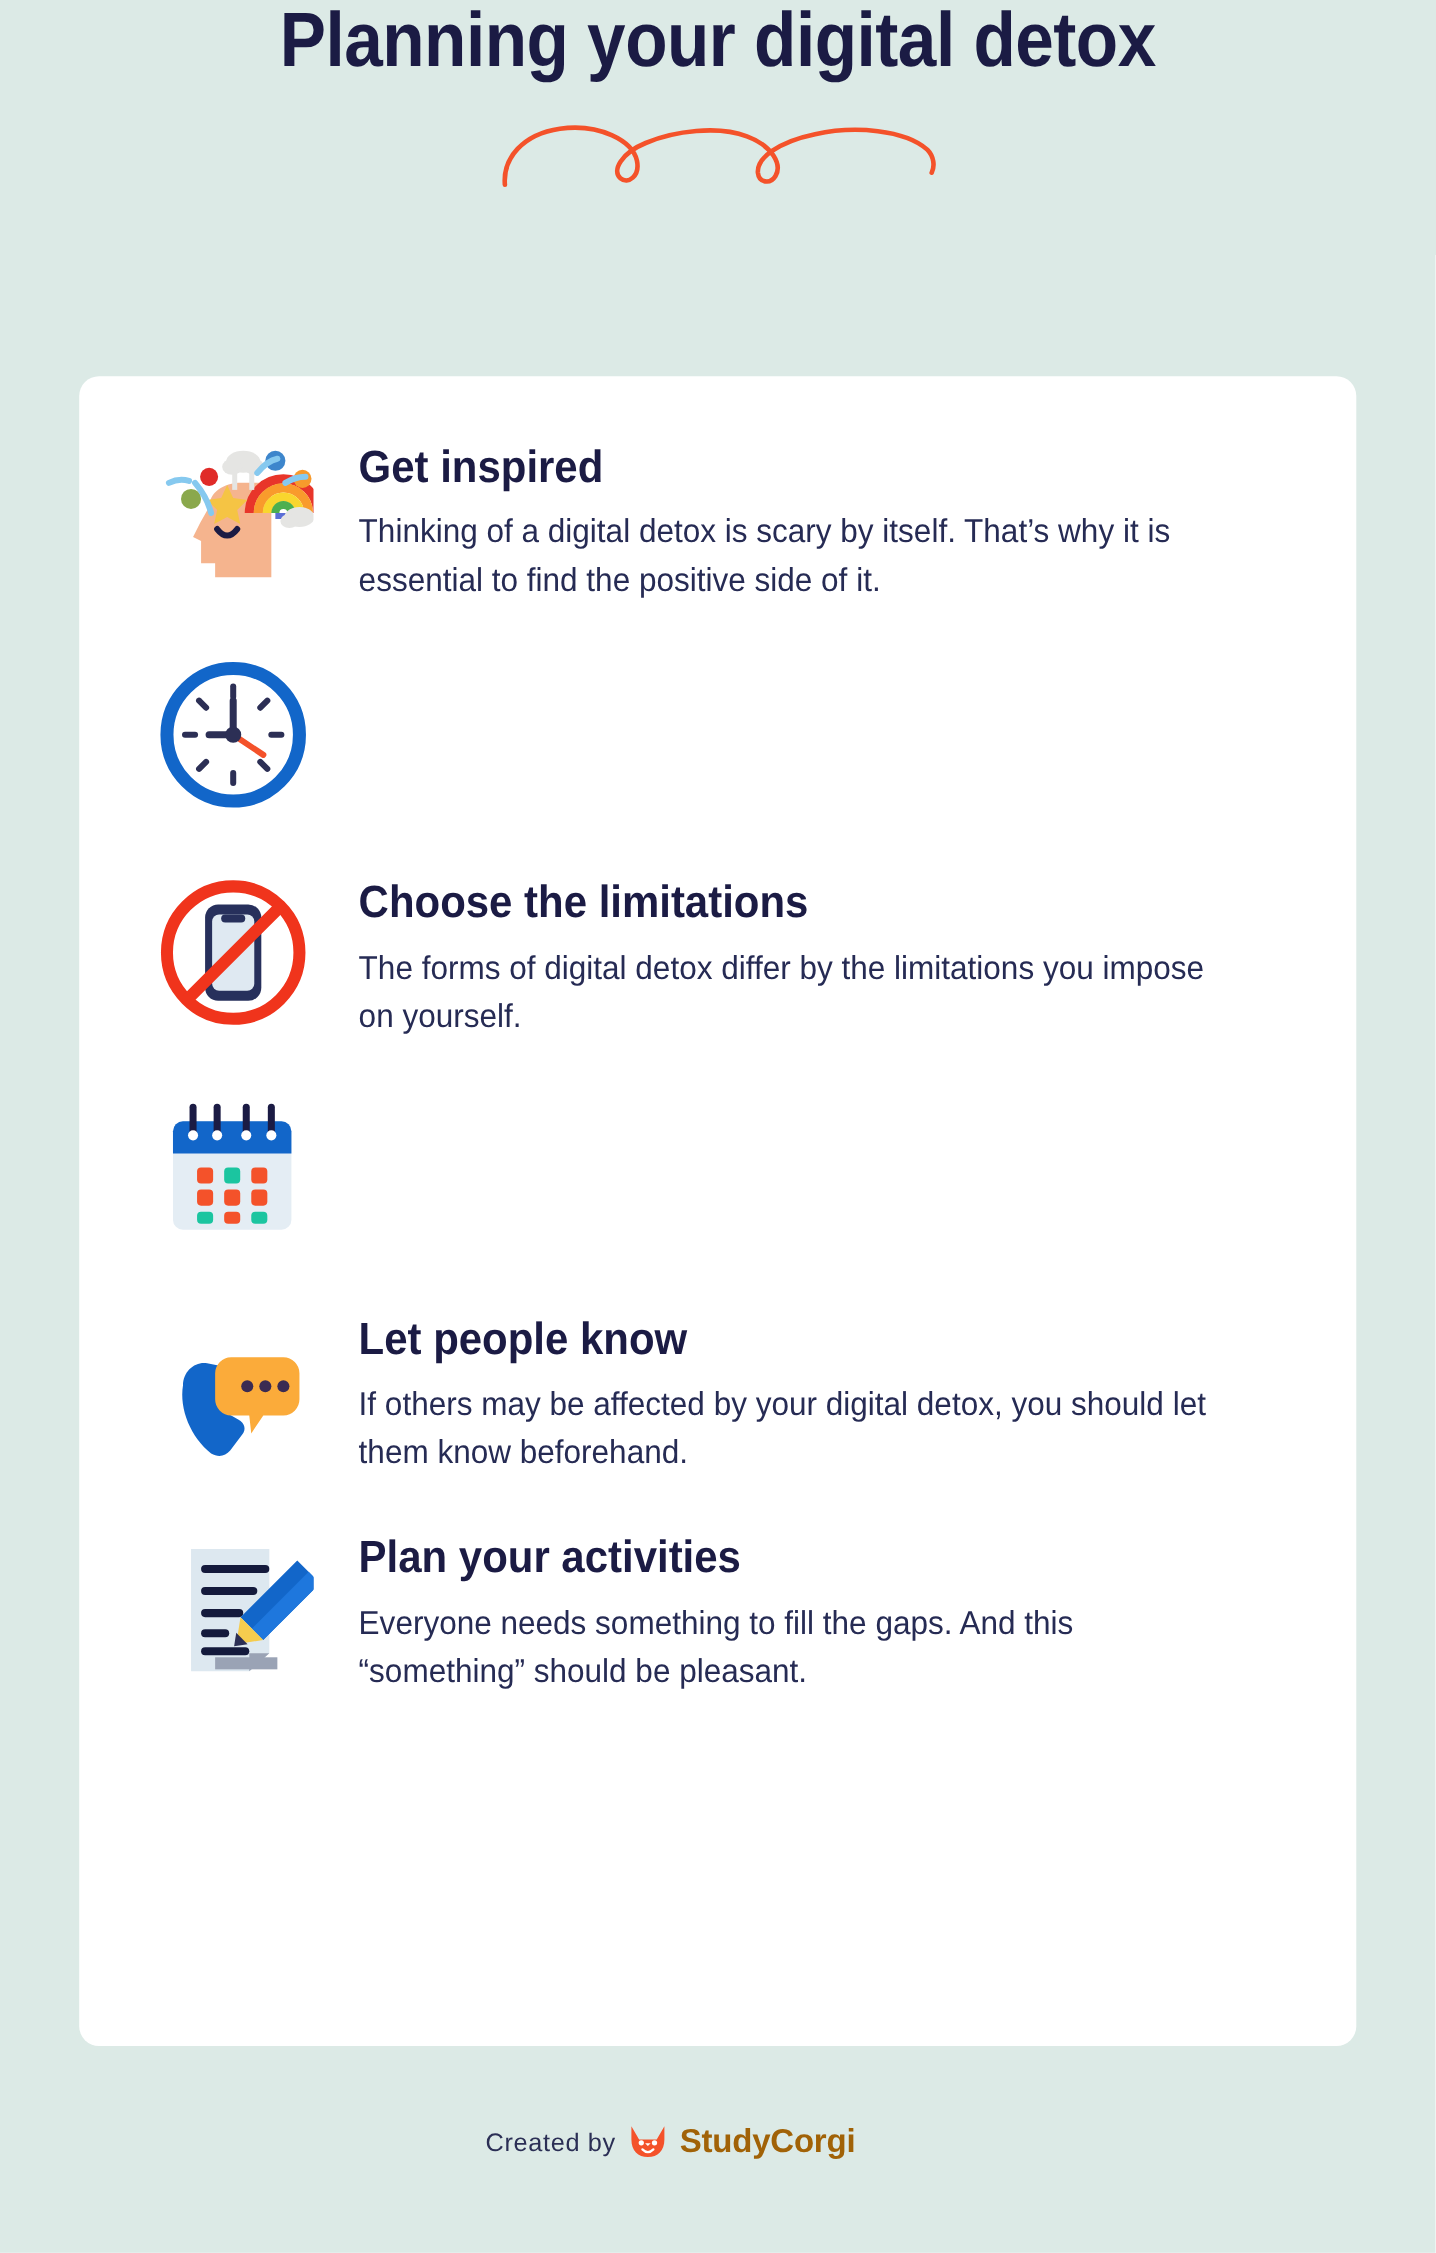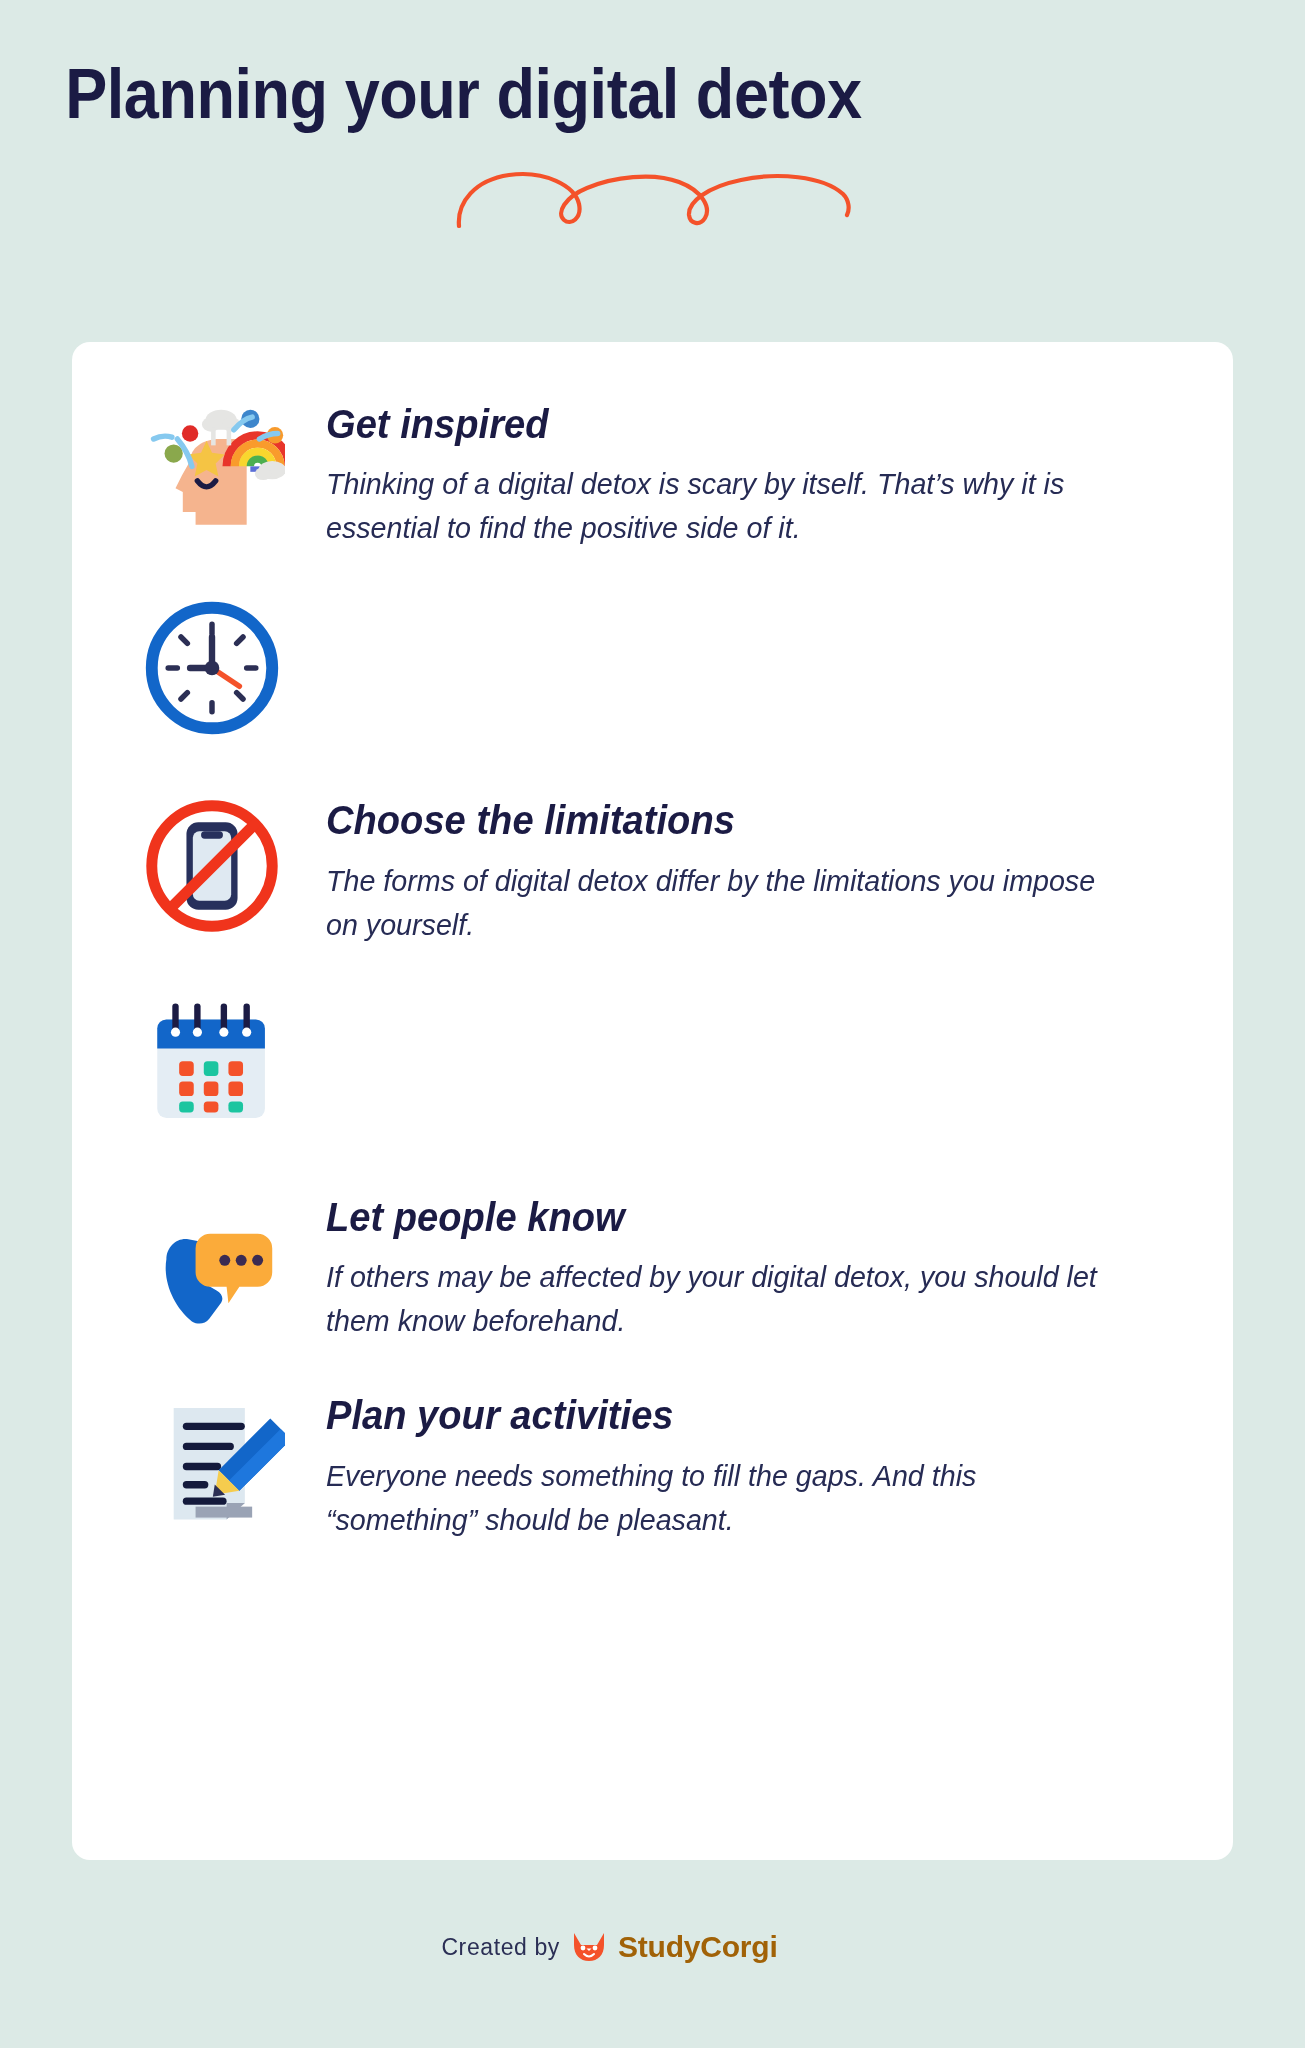--- a/index.html
+++ b/index.html
@@ -16,22 +16,21 @@
 
   .page {
     position: relative;
     width: 1305px;
     height: 2048px;
     box-sizing: border-box;
   }
 
   
   .header {
-    padding-top: 58px;
-    text-align: left;
+    text-align: center;
   }
   .page-title {
     font-family: "Liberation Sans", sans-serif;
     font-size: 70px;
     line-height: 1.05;
     font-weight: bold;
     color: #1b1b44;
     letter-spacing: -0.5px;
     transform: scaleX(0.90);
     transform-origin: center center;
@@ -55,21 +54,20 @@
     background: #ffffff;
     border-radius: 18px;
     box-sizing: border-box;
     padding: 48px 60px 40px 60px;
   }
 
   .item-list {
     display: flex;
     flex-direction: column;
     gap: 38px;
-    font-style: italic;
   }
 
   .item {
     display: flex;
     align-items: flex-start;
     gap: 34px;
   }
 
   .item-icon {
     flex: 0 0 160px;

